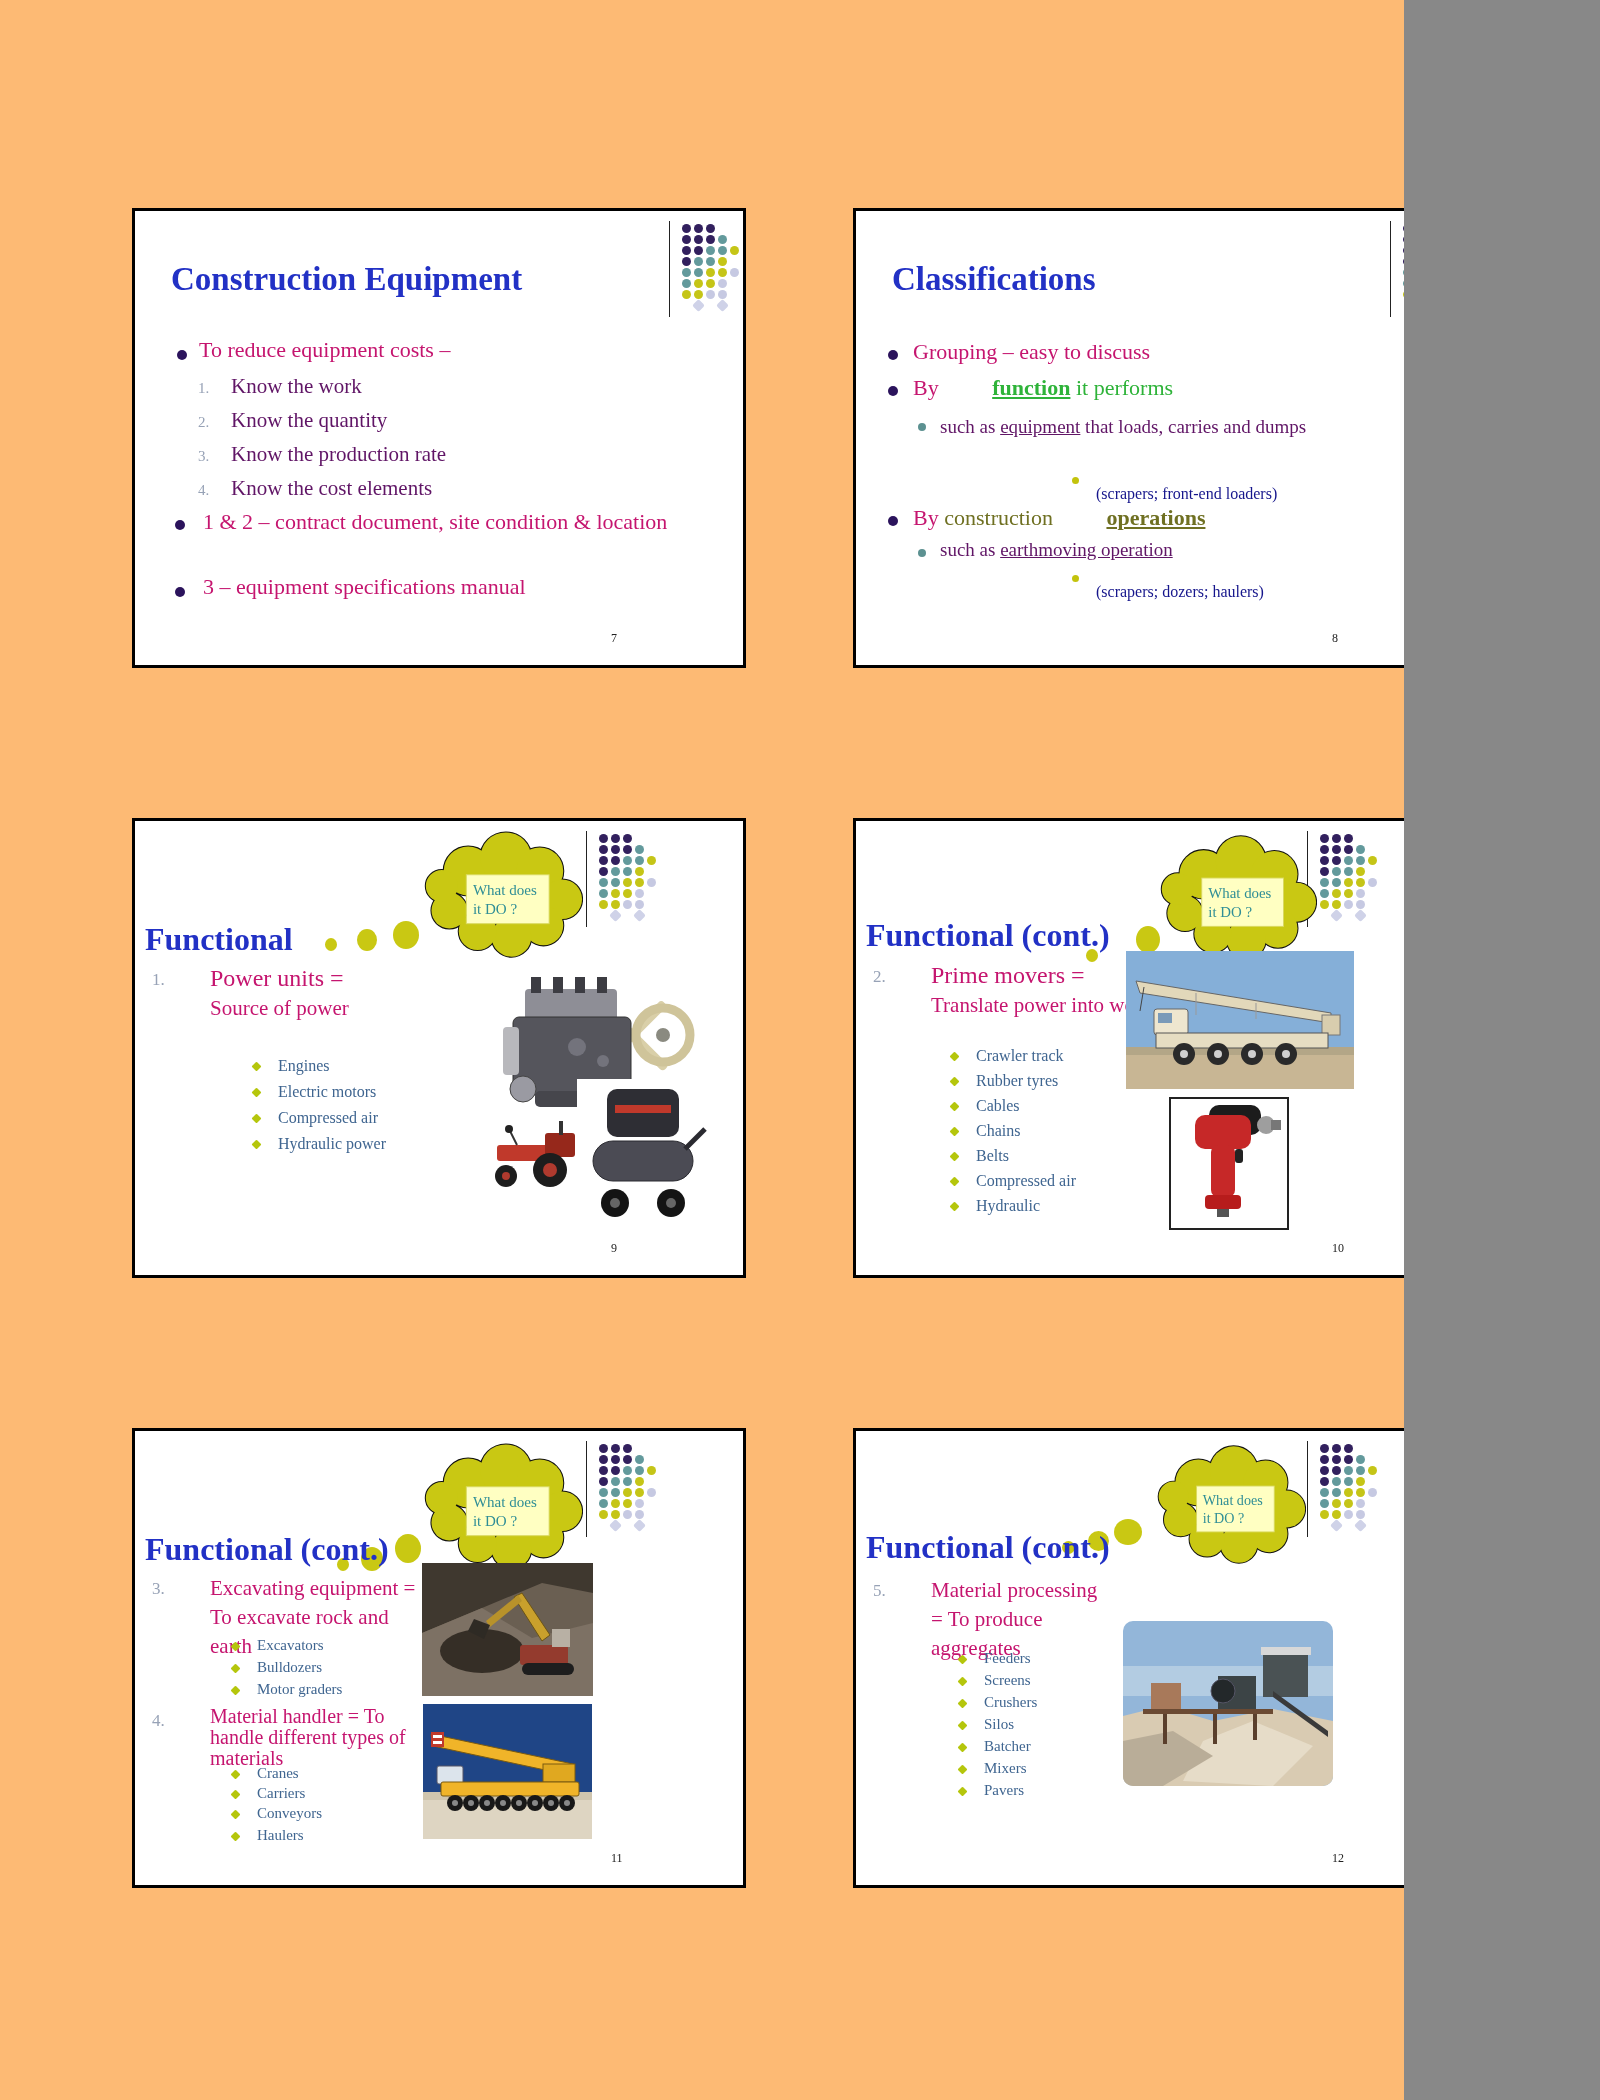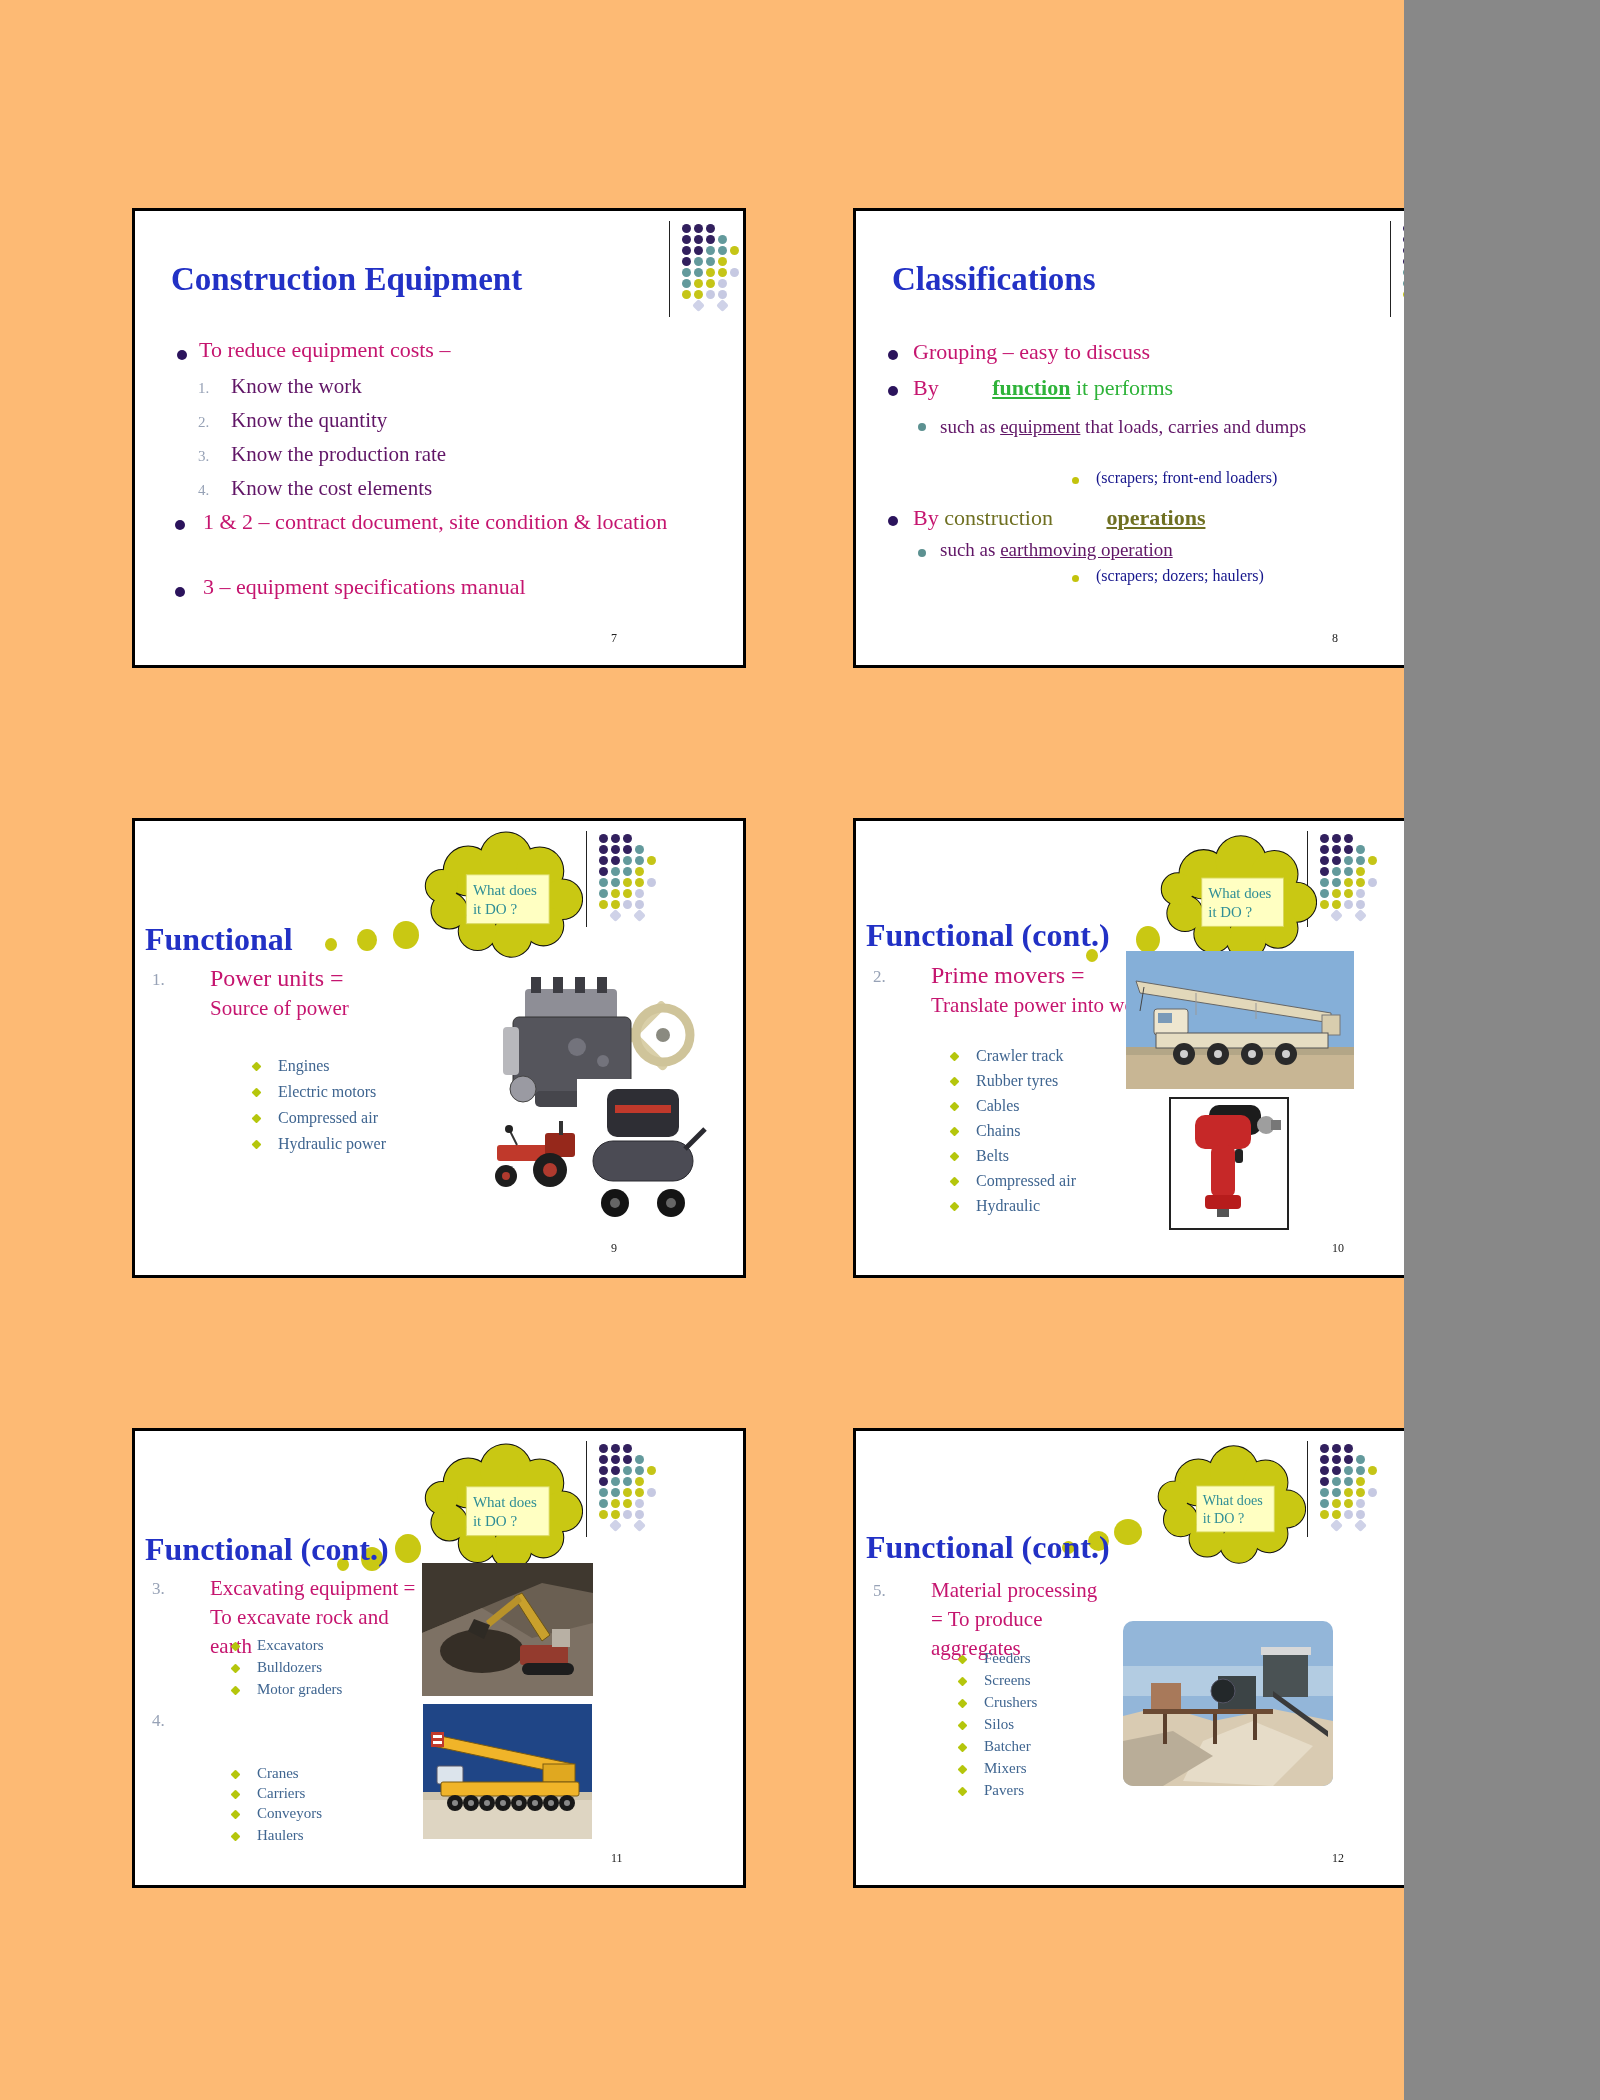--- a/index.html
+++ b/index.html
@@ -25,21 +25,21 @@
   #s3{left:132px;top:818px}
   #s4{left:853px;top:818px}
   #s5{left:132px;top:1428px}
   #s6{left:853px;top:1428px}
 
   .slide-title{position:absolute;font-weight:bold;color:var(--blue);white-space:nowrap;}
   .t1{left:36px;top:50px;font-size:33px;}
   .t2{left:10px;top:100px;font-size:32px;}
 
   .bl{position:absolute;}
-  .pk{color:var(--pink);} .pp{color:var(--purple);} .nv{color:var(--navy);}
+  .pk{color:var(--pink);} .pp{color:var(--purple);} .nv{color:var(--navy);margin-top:16px;}
   .gr{color:var(--green);} .ol{color:var(--olive);}
   .u{text-decoration:underline;} .b{font-weight:bold;margin-left:48px;}
 
   .dot1{position:absolute;width:10px;height:10px;border-radius:50%;background:#2b135c;}
   .dot2{position:absolute;width:8px;height:8px;border-radius:50%;background:#5c9191;}
   .dot3{position:absolute;width:7px;height:7px;border-radius:50%;background:#c3c30c;}
 
   .nrow{position:absolute;left:63px;white-space:nowrap;}
   .nnum{display:inline-block;width:33px;color:var(--numgray);font-size:15px;}
   .ntext{font-size:21px;color:var(--purple);}
@@ -626,20 +626,21 @@
     <div class="nh" style="top:143px;width:275px">
       <span class="n">3.</span>
       <span class="h h21">Excavating equipment = To excavate rock and earth</span>
     </div>
     <div class="li li2" style="left:122px;top:206px">Excavators</div>
     <div class="li li2" style="left:122px;top:228px">Bulldozers</div>
     <div class="li li2" style="left:122px;top:250px">Motor graders</div>
 
     <div class="nh" style="top:275px;width:282px">
       <span class="n">4.</span>
+      <span class="h h21" style="font-size:20px;line-height:21px">Material handler = To handle different types of materials</span>
     </div>
     <div class="li li2" style="left:122px;top:334px">Cranes</div>
     <div class="li li2" style="left:122px;top:354px">Carriers</div>
     <div class="li li2" style="left:122px;top:374px">Conveyors</div>
     <div class="li li2" style="left:122px;top:396px">Haulers</div>
 
     <svg class="photo" style="left:287px;top:132px" width="171" height="133" viewBox="0 0 171 133">
       <rect width="171" height="133" fill="#6a5f52"></rect>
       <polygon points="0,0 171,0 171,30 120,20 60,45 0,70" fill="#3f382f"></polygon>
       <polygon points="0,70 60,45 110,75 171,60 171,133 0,133" fill="#7d7164"></polygon>

